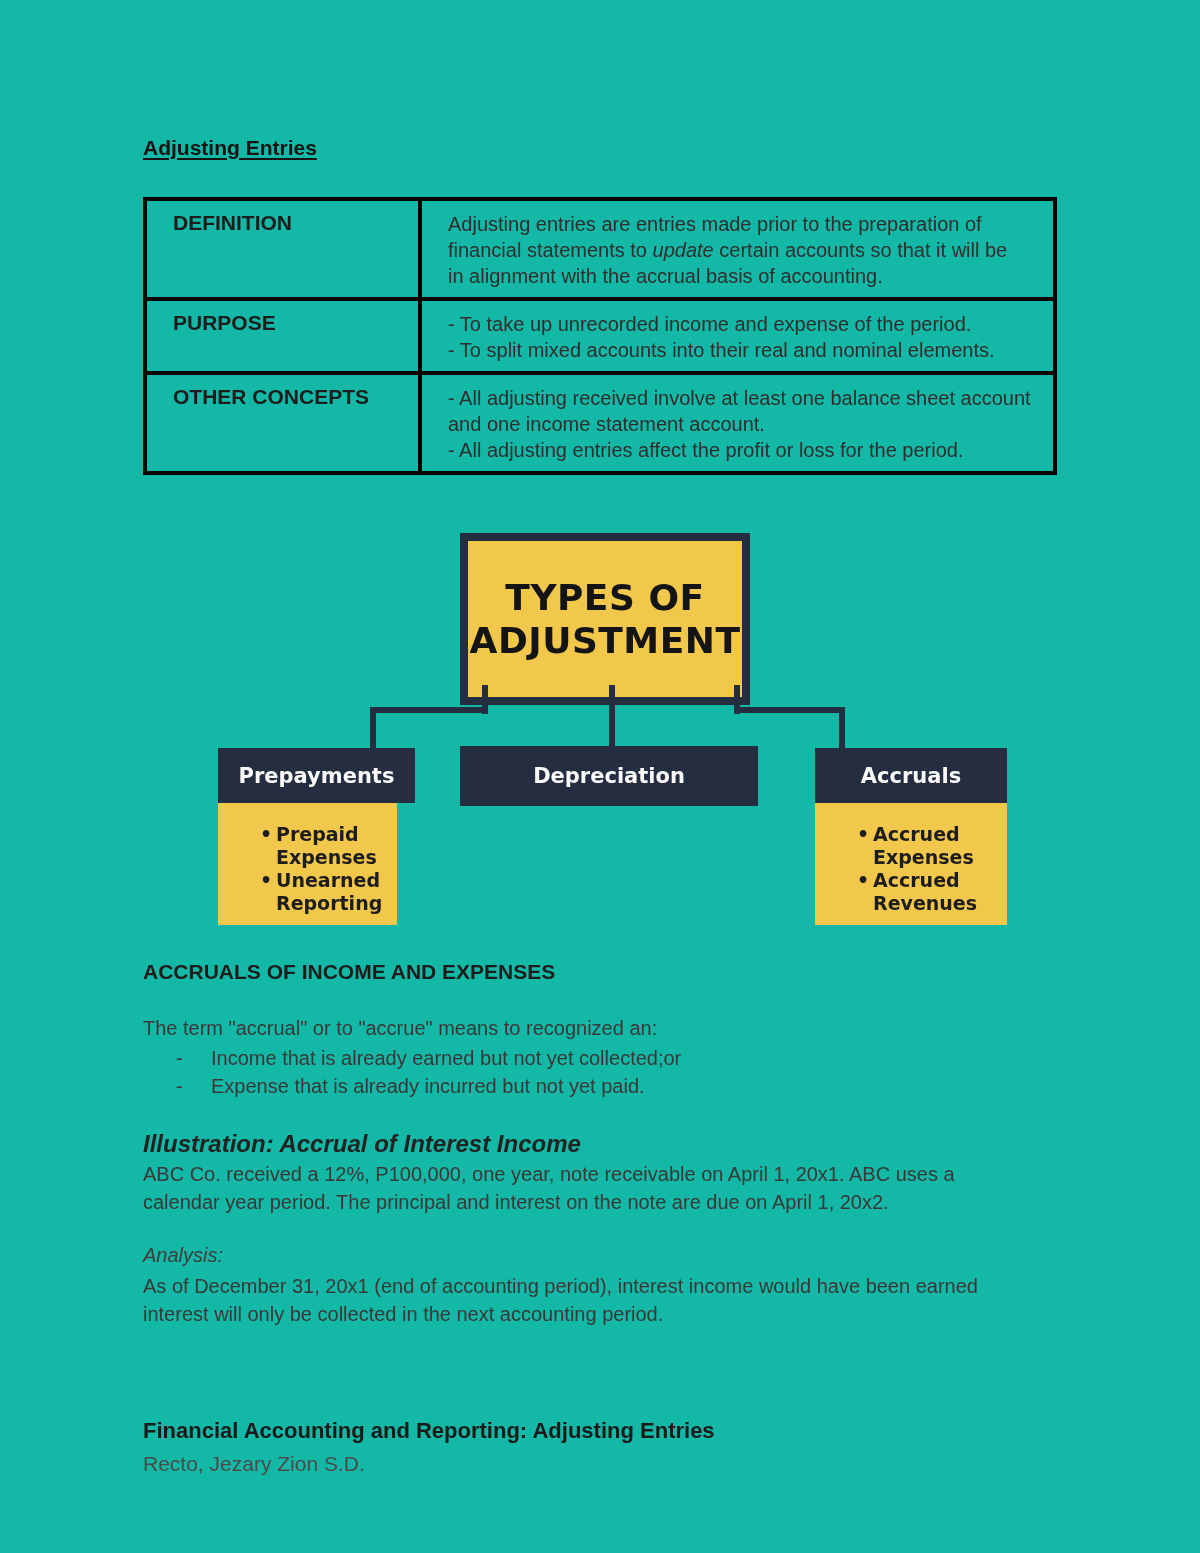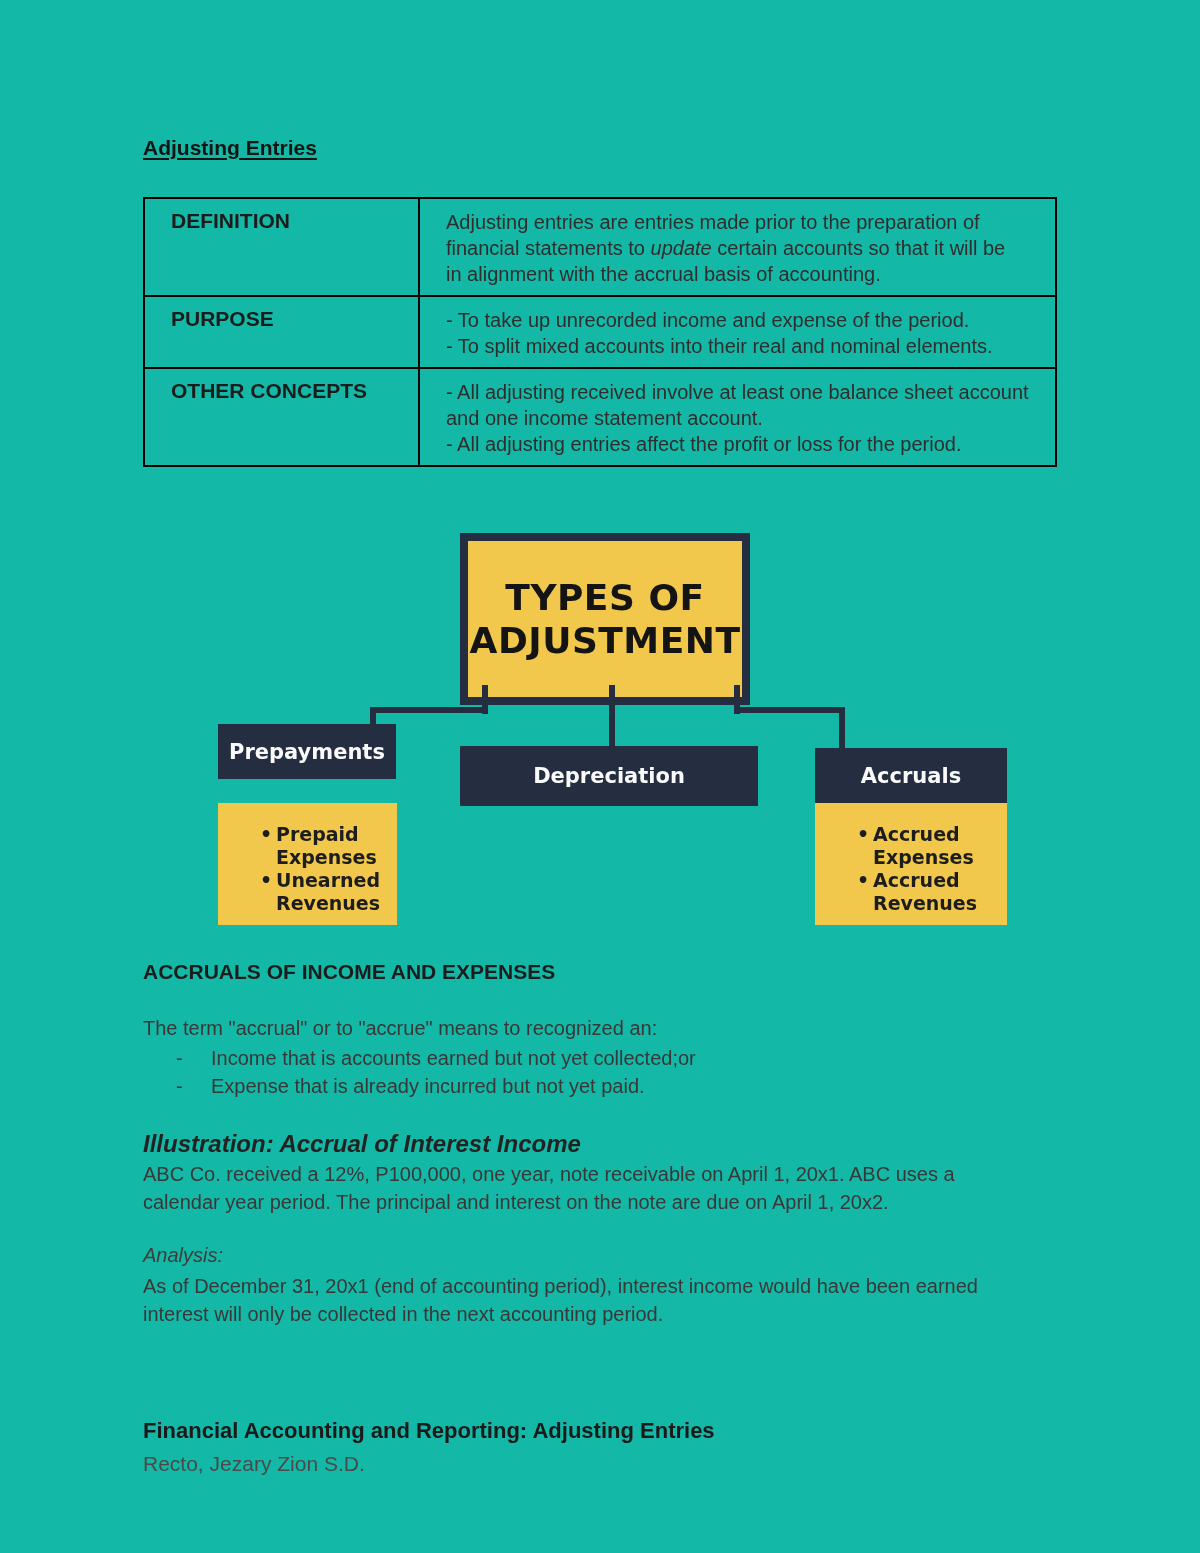--- a/index.html
+++ b/index.html
@@ -14,21 +14,21 @@
     position:absolute; left:143px; top:136px;
     font-size:21px; font-weight:bold; color:#141414;
     text-decoration:underline; text-underline-offset:3px;
   }
   
   table.def-table {
     position:absolute; left:143px; top:197px; width:914px;
     border-collapse:collapse;
   }
   table.def-table td {
-    border:2px solid #000000; vertical-align:top; padding:10px 14px 8px 26px;
+    border:4px solid #000000; vertical-align:top; padding:10px 14px 8px 26px;
   }
   td.lbl { width:275px; font-size:21px; font-weight:bold; color:#1c1c1c; }
   td.cnt { font-size:20px; line-height:26px; color:#2e2e2e; }
   tr.r1 { height:97px; } tr.r2 { height:71px; } tr.r3 { height:95px; }
   .cell-line { white-space:nowrap; }
   .ital { font-style:italic; }
   
   .diagram { position:absolute; left:0; top:0; width:1200px; height:1553px; pointer-events:none; }
   .diagram > div { position:absolute; }
   .root-box {
@@ -44,21 +44,21 @@
   .c-l-v2 { left:370px; top:707px; width:6px;  height:43px; }
   .c-c-v  { left:609px; top:685px; width:6px;  height:61px; }
   .c-r-v1 { left:734px; top:685px; width:6px;  height:29px; }
   .c-r-h  { left:734px; top:707px; width:111px; height:6px; }
   .c-r-v2 { left:839px; top:707px; width:6px;  height:43px; }
   .branch-head {
     background:var(--navy); color:#fafafa;
     display:flex; align-items:center; justify-content:center;
     font-family:"DejaVu Sans", sans-serif; font-weight:bold; font-size:21px;
   }
-  .bh-prepay  { left:218px; top:724px; width:178px; height:55px; }
+  .bh-prepay  { left:218px; top:748px; width:197px; height:55px; }
   .bh-deprec  { left:460px; top:746px; width:298px; height:60px; }
   .bh-accrual { left:815px; top:748px; width:192px; height:55px; }
   .branch-body {
     background:var(--yellow); padding:20px 10px 10px 42px;
     font-family:"DejaVu Sans", sans-serif; font-weight:bold; font-size:19px;
     line-height:23px; color:#1d1d1d;
   }
   .bb-prepay  { left:218px; top:803px; width:179px; height:122px; }
   .bb-accrual { left:815px; top:803px; width:192px; height:122px; }
   .b-item { display:flex; }
@@ -133,21 +133,21 @@
     <div class="branch-head bh-deprec">Depreciation</div>
     <div class="branch-head bh-accrual">Accruals</div>
 
     <div class="branch-body bb-prepay">
       <div class="b-item">
         <span class="b-dot">•</span>
         <span class="b-txt">Prepaid Expenses</span>
       </div>
       <div class="b-item">
         <span class="b-dot">•</span>
-        <span class="b-txt">Unearned Revenues</span>
+        <span class="b-txt">Unearned Reporting</span>
       </div>
     </div>
 
     <div class="branch-body bb-accrual">
       <div class="b-item">
         <span class="b-dot">•</span>
         <span class="b-txt">Accrued Expenses</span>
       </div>
       <div class="b-item">
         <span class="b-dot">•</span>
@@ -156,21 +156,21 @@
     </div>
   </div>
 
   <div class="abs sec-heading">ACCRUALS OF INCOME AND EXPENSES</div>
 
   <div class="abs intro">The term "accrual" or to "accrue" means to recognized an:</div>
 
   <div class="abs dash-list">
     <div class="dash-row">
       <span class="dash-m">-</span>
-      <span class="dash-t">Income that is accounts earned but not yet collected;or</span>
+      <span class="dash-t">Income that is already earned but not yet collected;or</span>
     </div>
     <div class="dash-row">
       <span class="dash-m">-</span>
       <span class="dash-t">Expense that is already incurred but not yet paid.</span>
     </div>
   </div>
 
   <div class="abs ill-heading">Illustration: Accrual of Interest Income</div>
   <div class="abs ill-body">
     <div class="body-line">ABC Co. received a 12%, P100,000, one year, note receivable on April 1, 20x1. ABC uses a</div>

